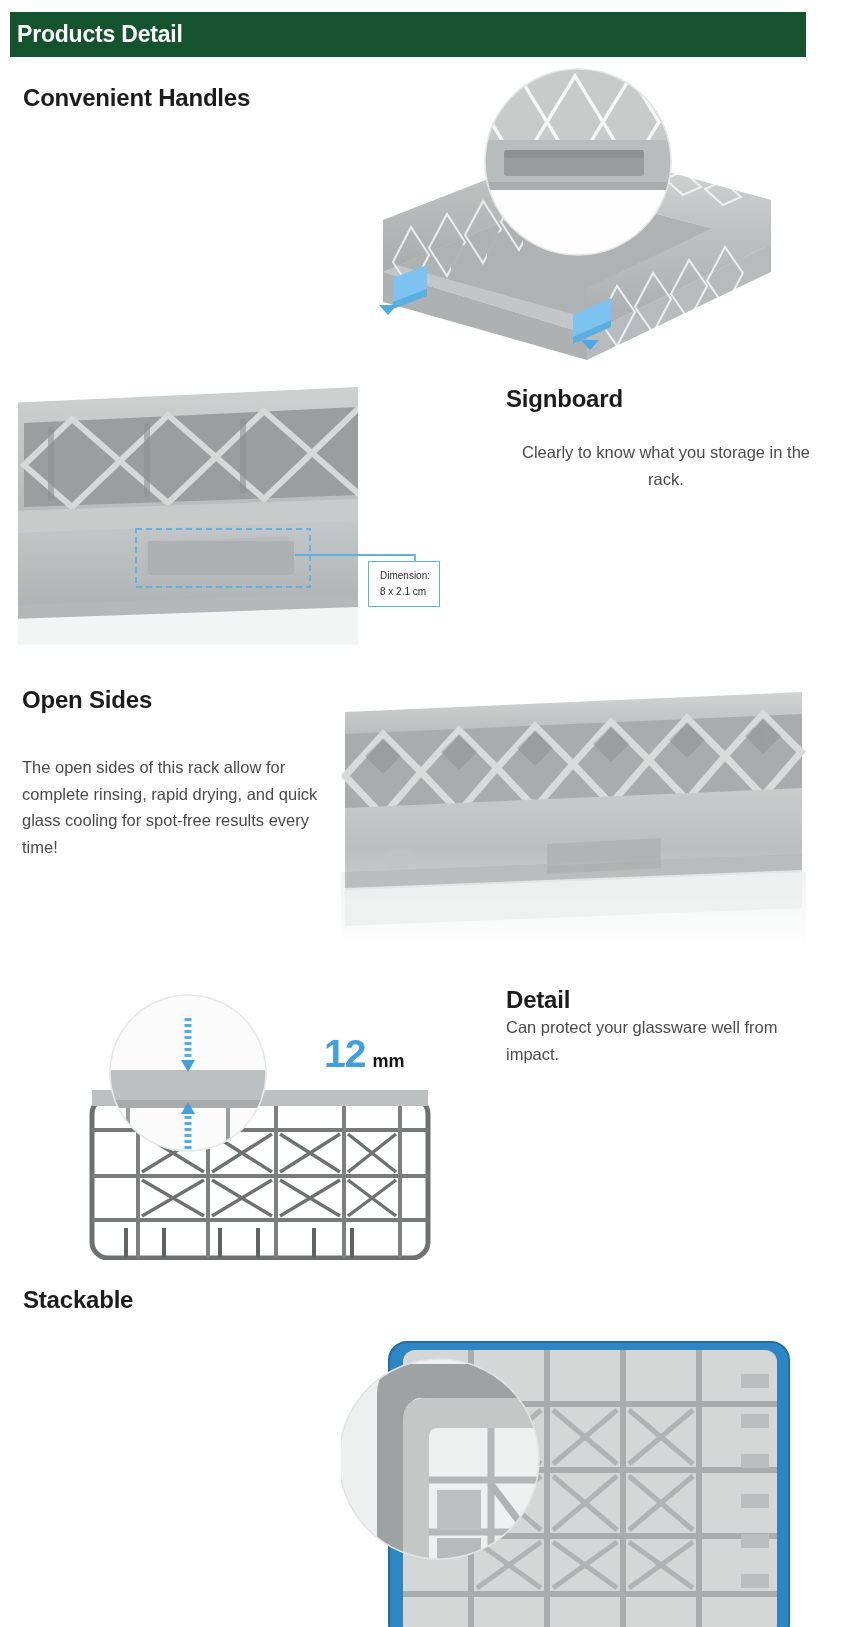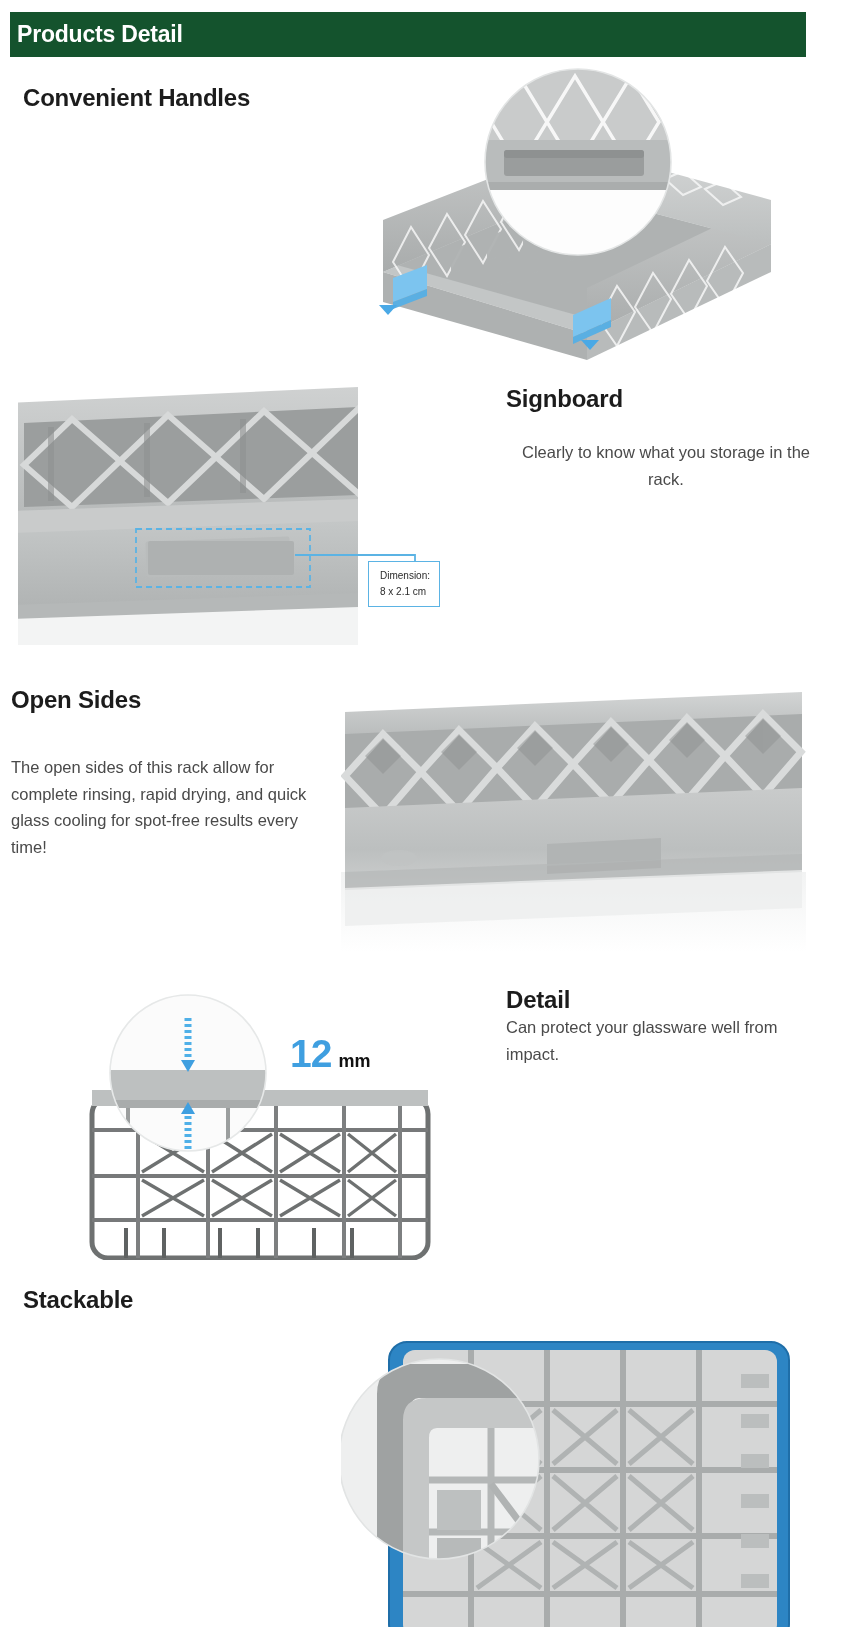--- a/index.html
+++ b/index.html
@@ -55,20 +55,21 @@
     padding: 6px 9px 7px 11px;
   }
   .callout-line { font-size: 10px; color: #2b2b2b; line-height: 1.55; white-space: nowrap; }
 
   
   .mm-label {
     position: absolute;
     display: flex;
     align-items: baseline;
     white-space: nowrap;
+    margin-left: 34px;
   }
   .mm-num { font-size: 39px; font-weight: bold; color: #3f9fe0; letter-spacing: -1px; }
   .mm-unit { font-size: 18px; font-weight: bold; color: #111111; margin-left: 7px; }
 </style>
 </head>
 <body>
 
 <div class="page">
 
   <div class="banner">
@@ -244,21 +245,21 @@
   <div class="callout-box" style="left:368px; top:561px;">
     <div class="callout-line">Dimension:</div>
     <div class="callout-line">8 x 2.1 cm</div>
   </div>
 
   <div class="txt-block" style="left:506px; top:385px; width:320px;">
     <div class="sec-head">Signboard</div>
     <div class="sec-body" style="margin-top:26px;text-align:center;">Clearly to know what you storage in the rack.</div>
   </div>
 
-  <div class="txt-block" style="left:11px; top:686px; width:300px;">
+  <div class="txt-block" style="left:22px; top:686px; width:300px;">
     <div class="sec-head">Open Sides</div>
     <div class="sec-body" style="margin-top:40px;">The open sides of this rack allow for complete rinsing, rapid drying, and quick glass cooling for spot-free results every time!</div>
   </div>
 
   <div class="img-frame" style="left:341px; top:676px; width:465px; height:276px;">
     <svg width="465" height="276" viewBox="0 0 465 276">
       <defs>
         <linearGradient id="gOpenTop" x1="0" y1="0" x2="0" y2="1">
           <stop offset="0" stop-color="#d2d4d4"></stop>
             <stop offset="1" stop-color="#b8bbbb"></stop>

